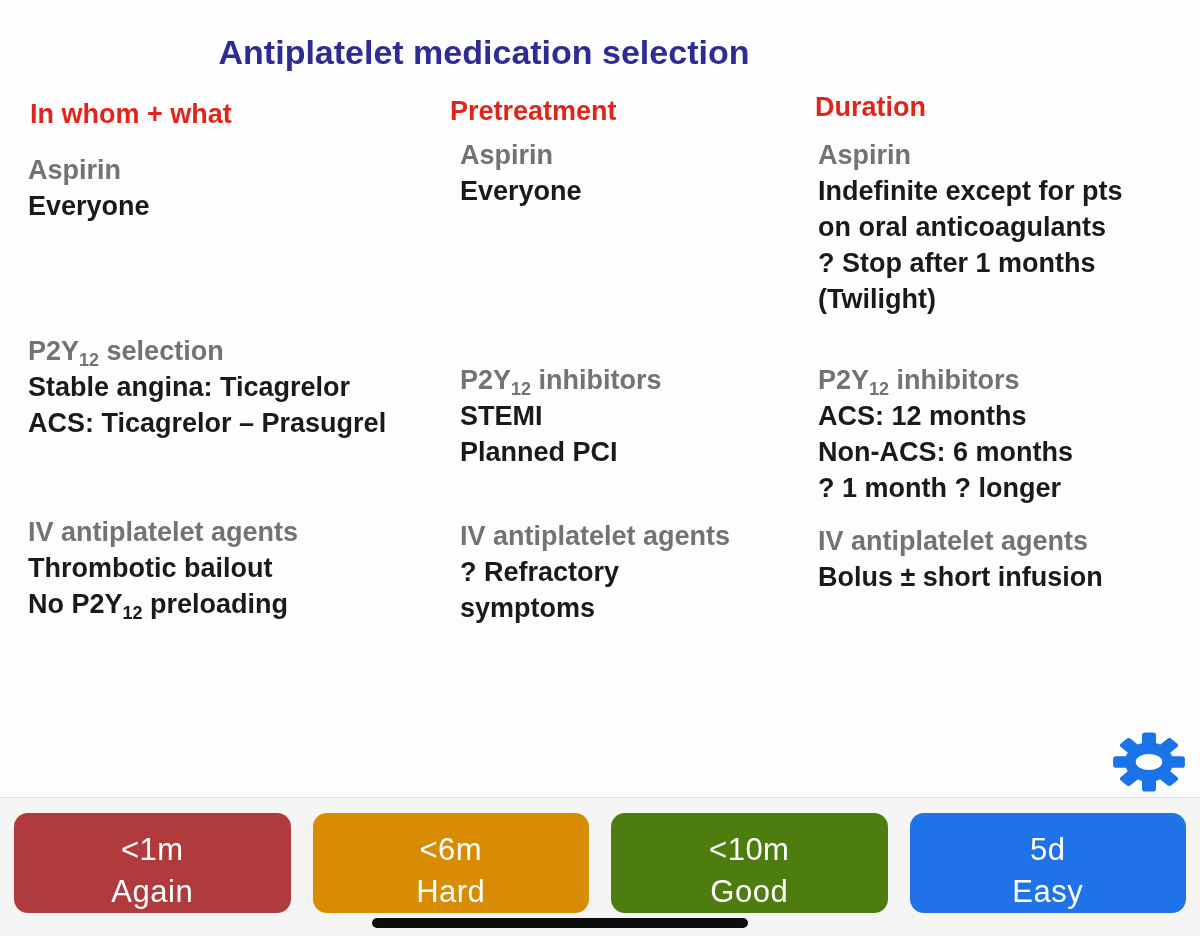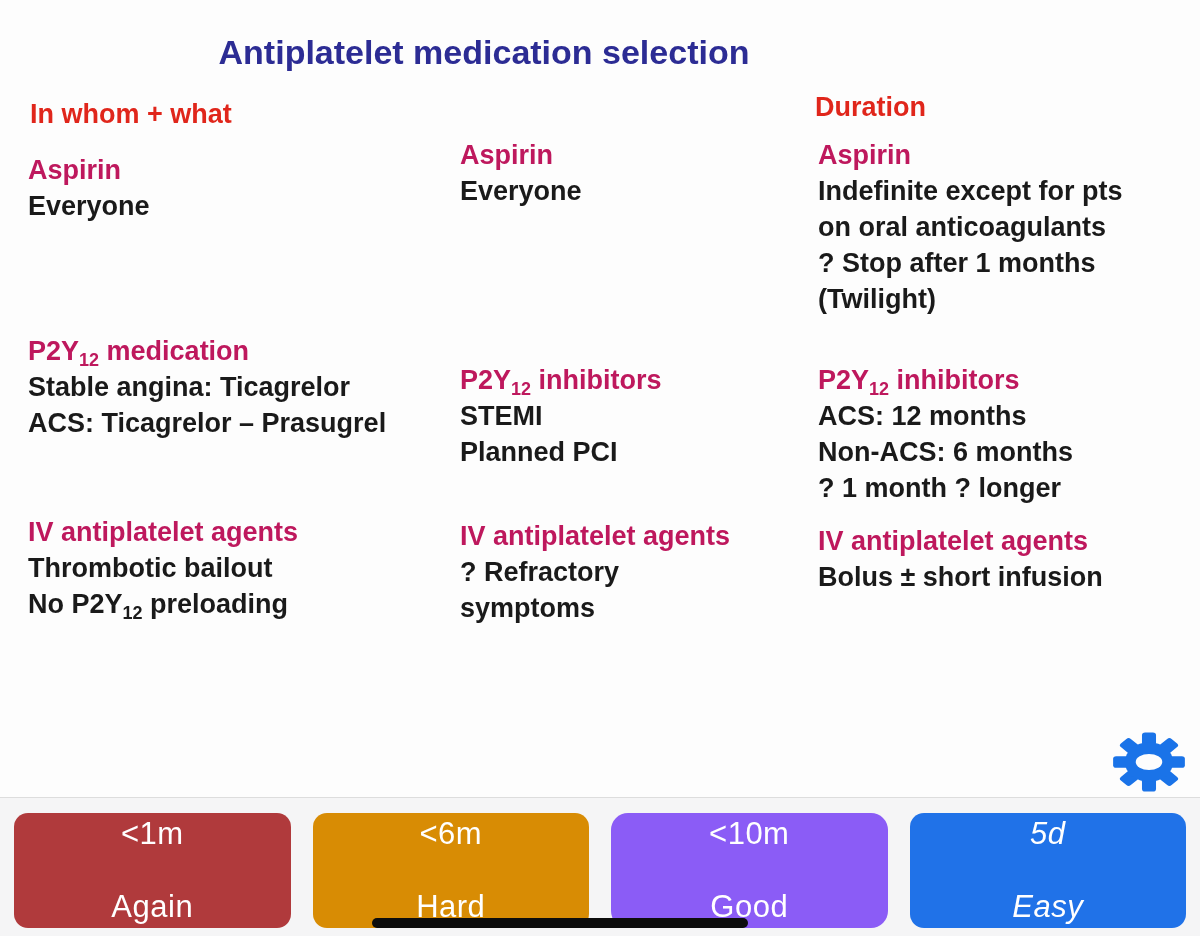--- a/index.html
+++ b/index.html
@@ -11,58 +11,59 @@
   .card { position:absolute; left:0; top:0; width:1200px; height:797px; background:#fdfdfd; }
   .title { position:absolute; left:0; top:33px; width:968px; text-align:center;
            font-size:34px; font-weight:bold; color:#2c2c94; letter-spacing:0; }
   .col-header { position:absolute; font-size:27px; font-weight:bold; color:#e0261b;
                 text-align:left; white-space:nowrap; }
   .hdr-0 { left:30px;  top:99px;  width:390px; }
   .hdr-1 { left:450px; top:96px;  width:356px; }
   .hdr-2 { left:815px; top:92px;  width:360px; }
 
   .section { position:absolute; white-space:nowrap; }
-  .sec-heading { font-size:27px; font-weight:bold; color:#be185d; line-height:36px; }
+  .sec-heading { font-size:27px; font-weight:bold; color:#737373; line-height:36px; }
   .line { font-size:27px; font-weight:bold; color:#1a1a1a; line-height:36px; }
   sub.sb { font-size:18px; font-weight:bold; line-height:0; vertical-align:baseline;
            position:relative; top:6px; }
 
   
   .gear { position:absolute; left:1110px; top:730px; width:78px; height:64px; cursor:pointer; }
   .gear svg { width:100%; height:100%; display:block; }
 
   
   .answer-bar { position:absolute; left:0; top:797px; width:1200px; height:139px;
                 background:#f5f5f6; border-top:1px solid #dddddd;
                 padding:15px 14px 0 14px; display:flex; gap:22px; }
-  .ans-btn { flex:1; height:115px; border:none; border-radius:14px; color:#ffffff;
+  .ans-btn { flex:1; height:100px; border:none; border-radius:14px; color:#ffffff;
              font-family:"Liberation Sans", sans-serif; font-size:31px; font-weight:400;
              line-height:42px; display:flex; flex-direction:column; align-items:center;
-             justify-content:space-between; cursor:pointer; letter-spacing:0.5px; }
+             justify-content:flex-end; cursor:pointer; letter-spacing:0.5px; }
   .home-indicator { position:absolute; left:372px; top:918px; width:376px; height:10px;
                     border-radius:5px; background:#0d0d0d; cursor:grab; }
 </style>
 </head>
 <body>
 
 <div class="screen">
 
   <div class="card">
     <div class="title">Antiplatelet medication selection</div>
 
     <div class="col-header hdr-0">In whom + what</div>
+    <div class="col-header hdr-1">Pretreatment</div>
     <div class="col-header hdr-2">Duration</div>
 
     <div class="section" style="left:28px;top:152px;width:420px">
       <div class="sec-heading"><span>Aspirin</span><sub class="sb"></sub><span></span></div>
       <div class="line"><span>Everyone</span><sub class="sb"></sub><span></span></div>
     </div>
 
     <div class="section" style="left:28px;top:333px;width:420px">
-      <div class="sec-heading"><span>P2Y</span><sub class="sb">12</sub><span> medication</span></div>
+      <div class="sec-heading"><span>P2Y</span><sub class="sb">12</sub><span> selection</span></div>
       <div class="line"><span>Stable angina: Ticagrelor</span><sub class="sb"></sub><span></span></div>
       <div class="line"><span>ACS: Ticagrelor – Prasugrel</span><sub class="sb"></sub><span></span></div>
     </div>
 
     <div class="section" style="left:28px;top:514px;width:420px">
       <div class="sec-heading"><span>IV antiplatelet agents</span><sub class="sb"></sub><span></span></div>
       <div class="line"><span>Thrombotic bailout</span><sub class="sb"></sub><span></span></div>
       <div class="line"><span>No P2Y</span><sub class="sb">12</sub><span> preloading</span></div>
     </div>
 
@@ -139,24 +140,24 @@
 
   <div class="answer-bar">
     <button class="ans-btn" style="background-color: rgb(176, 58, 60);">
       <span>&lt;1m</span>
       <span>Again</span>
     </button>
     <button class="ans-btn" style="background-color: rgb(216, 140, 4);">
       <span>&lt;6m</span>
       <span>Hard</span>
     </button>
-    <button class="ans-btn" style="background-color: #8b5cf6; border-radius: 17px;">
+    <button class="ans-btn" style="background-color: #4d7c0f;">
       <span>&lt;10m</span>
       <span>Good</span>
     </button>
-    <button class="ans-btn" style="background-color: rgb(32, 114, 232); font-style: italic;">
+    <button class="ans-btn" style="background-color: rgb(32, 114, 232);">
       <span>5d</span>
       <span>Easy</span>
     </button>
   </div>
 
   <div class="home-indicator"></div>
 </div>
 
 </body></html>

